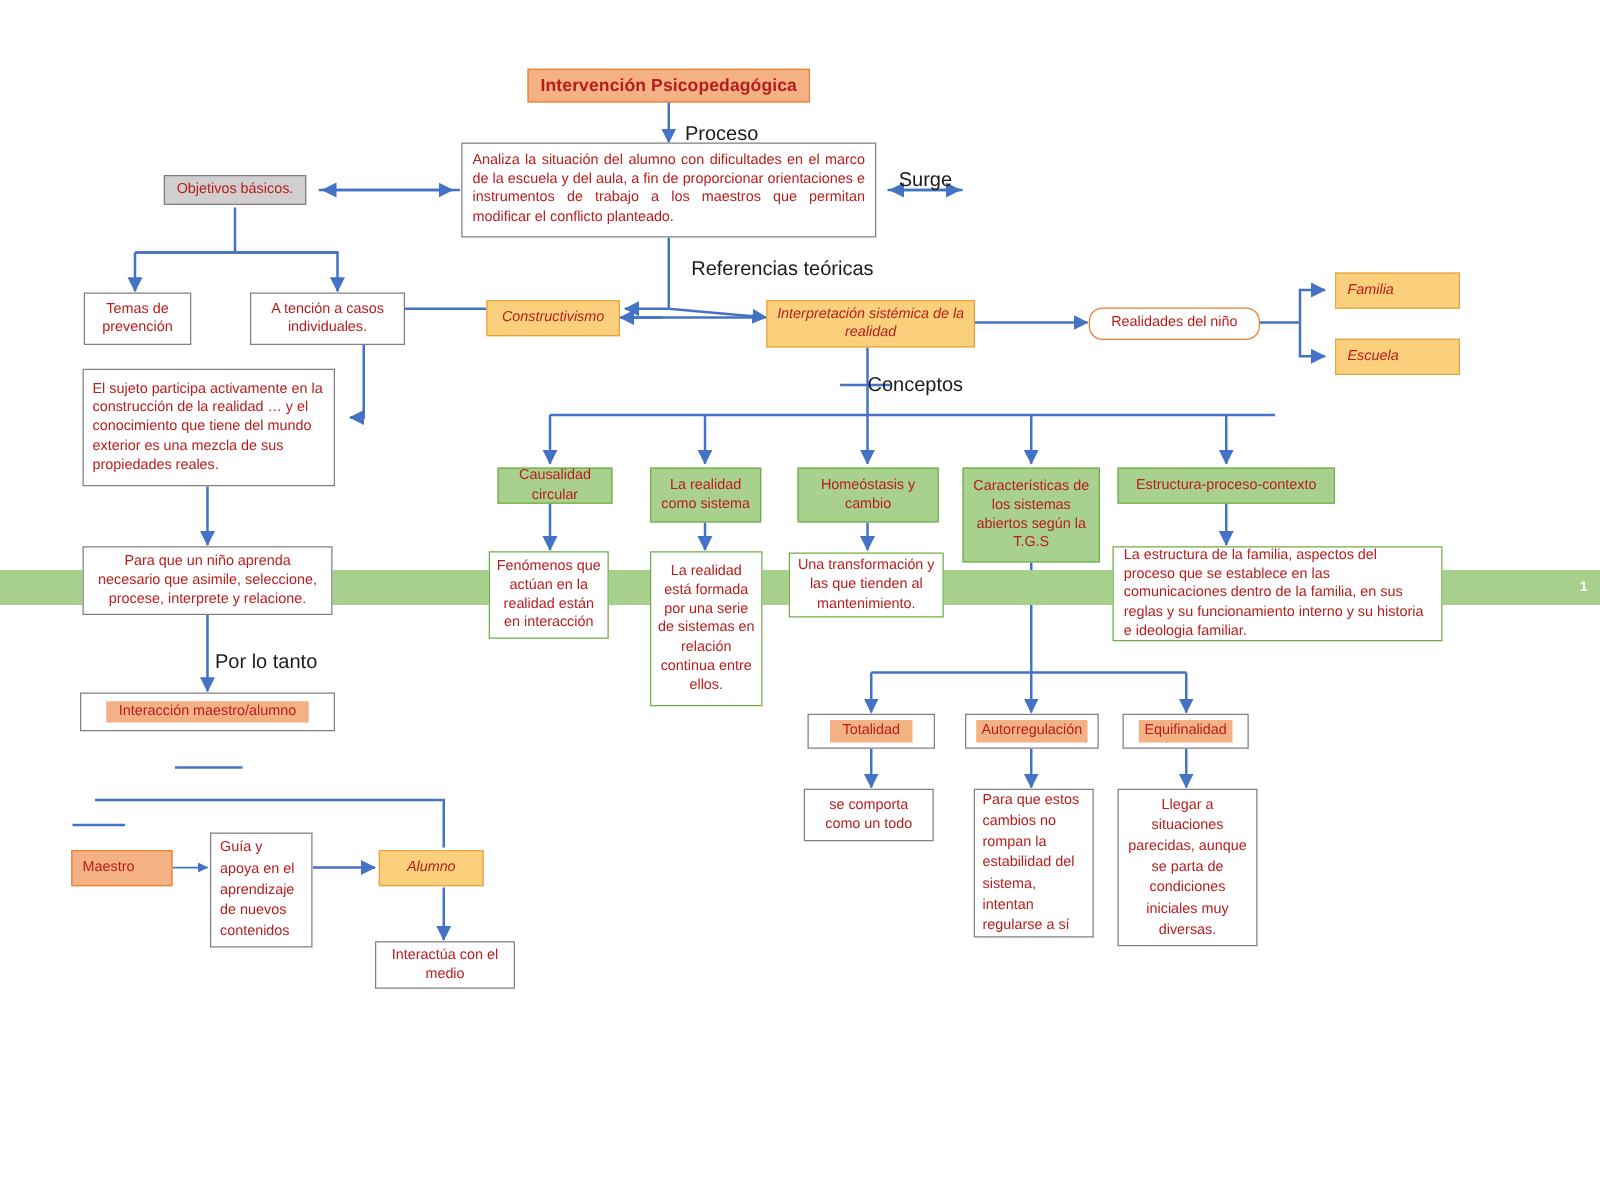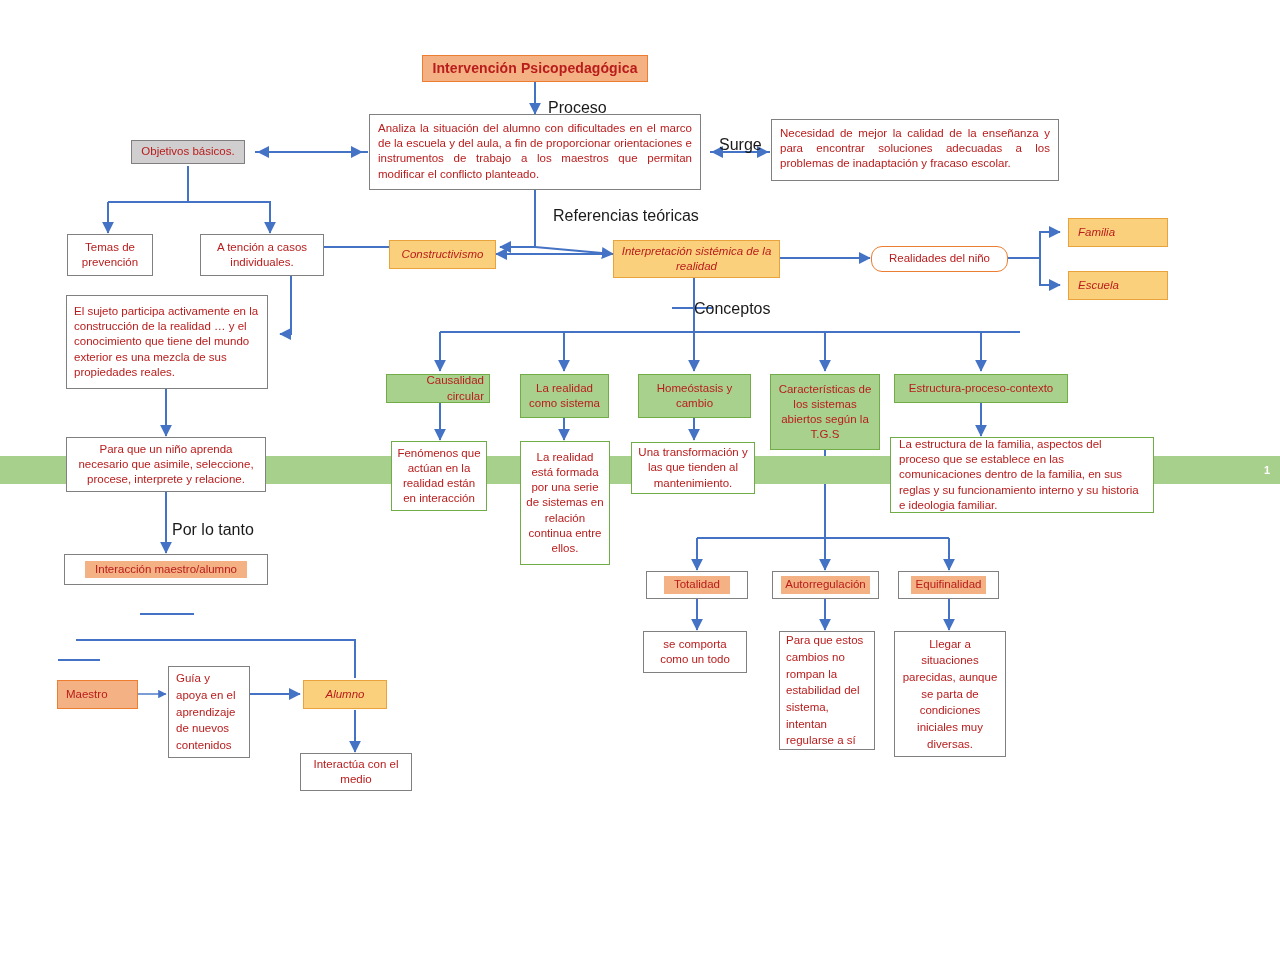--- a/index.html
+++ b/index.html
@@ -145,23 +145,20 @@
   <div class="lbl" style="left:553px;top:207px;">Referencias teóricas</div>
   <div class="lbl" style="left:694px;top:300px;">Conceptos</div>
   <div class="lbl" style="left:172px;top:521px;">Por lo tanto</div>
 
   <div class="node b-orange-title title-node" style="left:422px;top:55px;width:226px;height:27px;">Intervención Psicopedagógica</div>
 
   <div class="node b-white just" style="left:369px;top:114px;width:332px;height:76px;padding:6px 8px;">
     <span>Analiza la situación del alumno con dificultades en el marco de la escuela y del aula, a fin de proporcionar orientaciones e instrumentos de trabajo a los maestros que permitan modificar el conflicto planteado.</span>
   </div>
 
-  <div class="node b-white just" style="left:771px;top:119px;width:288px;height:62px;padding:6px 8px;">
-    <span>Necesidad de mejor la calidad de la enseñanza y para encontrar soluciones adecuadas a los problemas de inadaptación y fracaso escolar.</span>
-  </div>
 
   <div class="node b-gray" style="left:131px;top:140px;width:114px;height:24px;">Objetivos básicos.</div>
 
   <div class="node b-white" style="left:67px;top:234px;width:86px;height:42px;">Temas de prevención</div>
 
   <div class="node b-white" style="left:200px;top:234px;width:124px;height:42px;">A tención a casos individuales.</div>
 
   <div class="node b-amber" style="left:389px;top:240px;width:107px;height:29px;">Constructivismo</div>
 
   <div class="node b-amber" style="left:613px;top:240px;width:167px;height:38px;">Interpretación sistémica de la realidad</div>
@@ -185,21 +182,21 @@
   <div class="node b-orange left" style="left:57px;top:680px;width:81px;height:29px;padding-left:8px;">Maestro</div>
 
   <div class="node b-white left" style="left:168px;top:666px;width:82px;height:92px;padding:5px 7px;line-height:1.45;">
     <span>Guía y apoya en el aprendizaje de nuevos contenidos</span>
   </div>
 
   <div class="node b-amber" style="left:303px;top:680px;width:84px;height:29px;">Alumno</div>
 
   <div class="node b-white" style="left:300px;top:753px;width:112px;height:38px;">Interactúa con el medio</div>
 
-  <div class="node b-green" style="left:386px;top:374px;width:104px;height:29px;text-align:right;">Causalidad circular</div>
+  <div class="node b-green" style="left:398px;top:374px;width:92px;height:29px;">Causalidad circular</div>
 
   <div class="node b-green" style="left:520px;top:374px;width:89px;height:44px;">La realidad como sistema</div>
 
   <div class="node b-green" style="left:638px;top:374px;width:113px;height:44px;">Homeóstasis y cambio</div>
 
   <div class="node b-green" style="left:770px;top:374px;width:110px;height:76px;">Características de los sistemas abiertos según la T.G.S</div>
 
   <div class="node b-green" style="left:894px;top:374px;width:174px;height:29px;">Estructura-proceso-contexto</div>
 
   <div class="node b-whiteg clip" style="left:391px;top:441px;width:96px;height:70px;padding:4px 5px;">Fenómenos que actúan en la realidad están en interacción</div>

